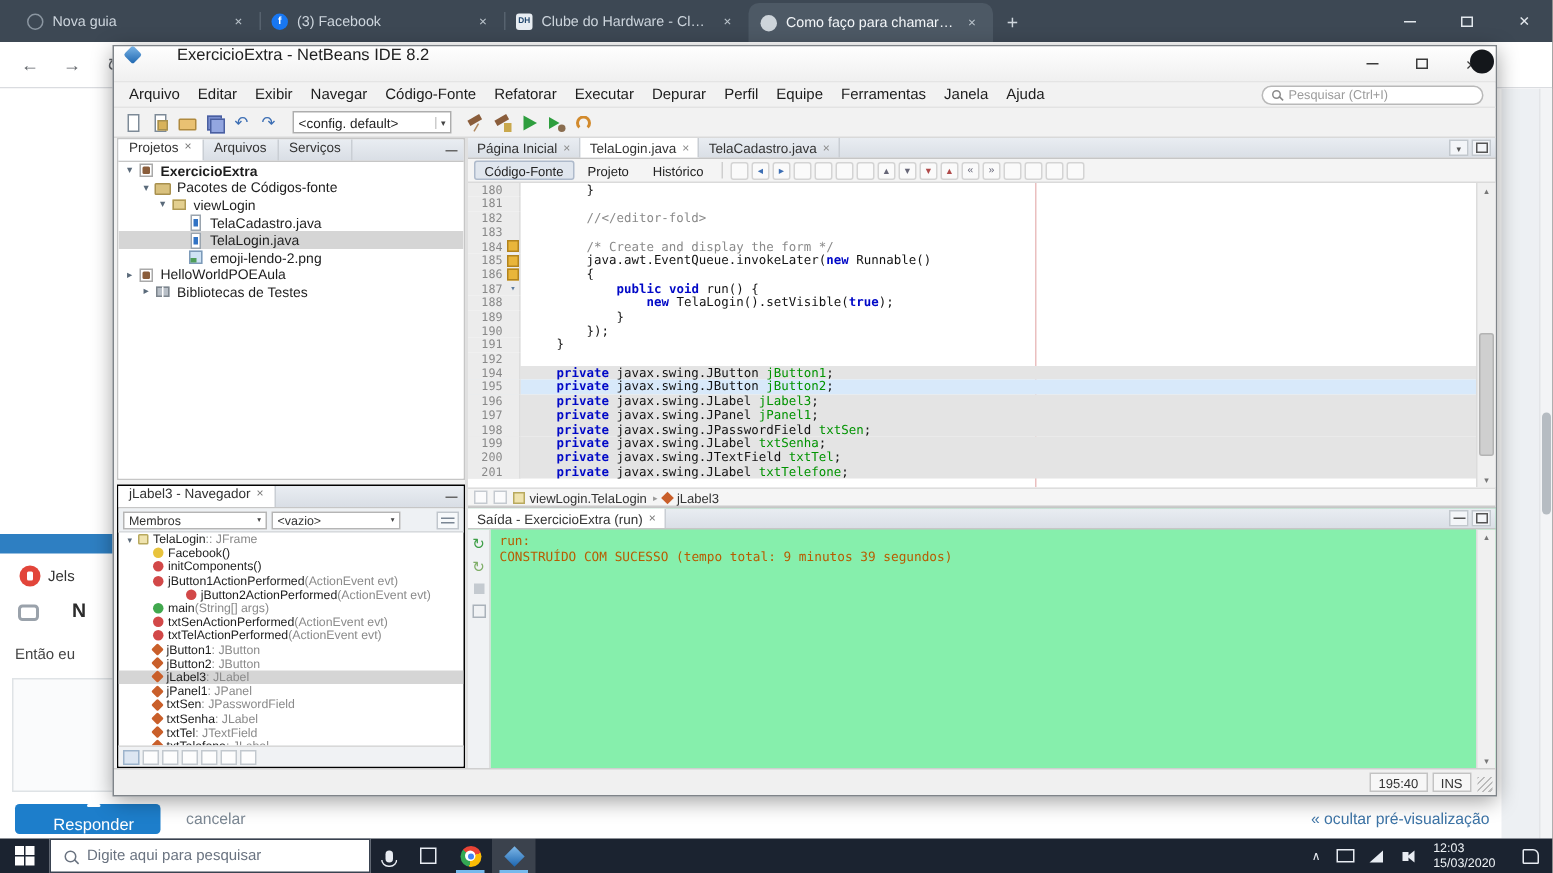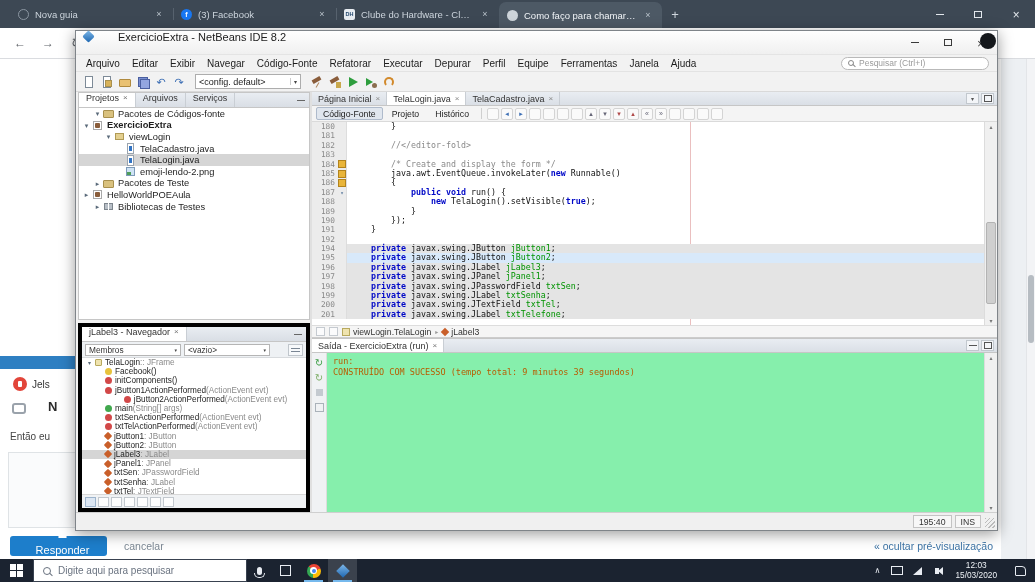--- a/index.html
+++ b/index.html
@@ -111,21 +111,21 @@
   .ti-project::after{content:'';position:absolute;left:3px;top:3px;width:5px;height:5px;background:#8a5d3b;border-radius:1px;}
   .ti-sources::before{content:'';position:absolute;left:0;top:2px;right:0;bottom:1px;background:#d9c17e;border:1px solid #a8904e;border-radius:1px;}
   .ti-package::before{content:'';position:absolute;inset:2px 1px;background:#e3cf8f;border:1px solid #b09a55;}
   .ti-java::before{content:'';position:absolute;inset:0 2px;background:#fff;border:1px solid #9aa4ae;}
   .ti-java::after{content:'';position:absolute;left:4px;top:3px;width:3px;height:5px;background:#3173c4;}
   .ti-image::before{content:'';position:absolute;inset:1px;background:#cfe3f5;border:1px solid #7d9ab8;}
   .ti-image::after{content:'';position:absolute;left:2px;bottom:2px;width:4px;height:3px;background:#4f9e5a;}
   .ti-libraries::before{content:'';position:absolute;inset:2px 1px;background:#b8bfc7;border:1px solid #7d858d;}
   .ti-libraries::after{content:'';position:absolute;left:5px;top:2px;bottom:2px;width:1px;background:#fff;}
 
-  .nb-navigator{position:absolute;left:0;right:0;top:231px;bottom:0;background:#fff;border:4px solid #000000;}
+  .nb-navigator{position:absolute;left:0;right:0;top:231px;bottom:0;background:#fff;border:1px solid #000000;}
   .nav-filters{height:16px;background:#eef1f4;display:flex;align-items:center;gap:3px;padding:0 3px;border-bottom:1px solid #d7dadd;}
   .nav-select{height:12px;background:#fff;border:1px solid #b5b5b5;font-size:8.3px;color:#333;display:flex;align-items:center;justify-content:space-between;padding:0 3px;}
   .nav-select .combo-arrow{font-size:5px;border:none;padding-left:2px;}
   .nav-select-members{width:96px;}
   .nav-select-scope{width:86px;}
   .filter-btn{margin-left:auto;width:15px;height:12px;border:1px solid #c0c6cc;background:#f7f9fb;position:relative;}
   .filter-btn::before{content:'';position:absolute;left:2px;right:2px;top:3px;height:1px;background:#7a8694;box-shadow:0 3px 0 #7a8694;}
   .nav-tree{position:absolute;top:31px;left:0;right:0;bottom:14px;overflow:hidden;}
   .nrow{height:9.2px;display:flex;align-items:center;font-size:8.2px;color:#1d1d1d;white-space:nowrap;}
   .nrow.selected{background:#d5d5d5;}
@@ -239,21 +239,21 @@
   .chrome .core{inset:5px;background:#4285f4;}
   .nbicon{width:12px;height:12px;background:linear-gradient(135deg,#7db7e8,#1d66b0);transform:rotate(45deg) scale(.8);}
   .tb-tray{margin-left:auto;display:flex;align-items:center;}
   .tray-ic{width:20px;display:flex;align-items:center;justify-content:center;font-size:8px;}
   .tray-hidden-icons::before{content:'∧';}
   .tray-display::before{content:'';width:10px;height:7px;border:1px solid #e8ecf2;display:block;}
   .tray-network::before{content:'';width:0;height:0;border-left:9px solid transparent;border-bottom:8px solid #e8ecf2;display:block;}
   .tray-volume{position:relative;}
   .tray-volume::before{content:'';width:4px;height:6px;background:#e8ecf2;display:block;}
   .tray-volume::after{content:'';position:absolute;left:11px;width:0;height:0;border-top:4px solid transparent;border-bottom:4px solid transparent;border-right:5px solid #e8ecf2;}
-  .tb-clock{padding:0 8px;text-align:center;font-size:8.3px;line-height:9.5px;color:#eef2f6;display:flex;flex-direction:column;justify-content:center;}
+  .tb-clock{padding:0 8px;text-align:left;font-size:8.3px;line-height:9.5px;color:#eef2f6;display:flex;flex-direction:column;justify-content:center;}
   .tb-notif{width:30px;display:flex;align-items:center;justify-content:center;}
   .notif{width:11px;height:10px;border:1px solid #e8ecf2;border-radius:1px 4px 1px 1px;}
 </style>
 </head>
 <body>
 
 <div class="screen">
 
   <div class="br-tabstrip">
     <div class="br-tabs">
@@ -397,54 +397,49 @@
                 </div>
                 <div class="ptab">
                   <span class="ptab-label">Serviços</span>
                 </div>
               </div>
             <div class="panel-min">
                 <i class="glyph-min"></i>
               </div>
           </div>
           <div class="ptree">
+              <div class="trow" style="padding-left: 3px;">
+                <span class="texp open"></span>
+                <span class="ti ti-project"></span>
+                <span class="tlabel bold">ExercicioExtra</span>
+              </div>
               <div class="trow" style="padding-left: 14px;">
                 <span class="texp open"></span>
                 <span class="ti ti-sources"></span>
                 <span class="tlabel">Pacotes de Códigos-fonte</span>
               </div>
-              <div class="trow" style="padding-left: 3px;">
-                <span class="texp open"></span>
-                <span class="ti ti-project"></span>
-                <span class="tlabel bold">ExercicioExtra</span>
-              </div>
               <div class="trow" style="padding-left: 25px;">
                 <span class="texp open"></span>
                 <span class="ti ti-package"></span>
                 <span class="tlabel">viewLogin</span>
               </div>
               <div class="trow" style="padding-left: 36px;">
                 <span class="texp none"></span>
                 <span class="ti ti-java"></span>
                 <span class="tlabel">TelaCadastro.java</span>
               </div>
               <div class="trow selected" style="padding-left: 36px;">
                 <span class="texp none"></span>
                 <span class="ti ti-java"></span>
                 <span class="tlabel">TelaLogin.java</span>
               </div>
               <div class="trow" style="padding-left: 36px;">
                 <span class="texp none"></span>
                 <span class="ti ti-image"></span>
                 <span class="tlabel">emoji-lendo-2.png</span>
-              </div>
-              <div class="trow" style="padding-left: 14px;">
-                <span class="texp closed"></span>
-                <span class="ti ti-sources"></span>
-                <span class="tlabel">Pacotes de Teste</span>
               </div>
               <div class="trow" style="padding-left: 3px;">
                 <span class="texp closed"></span>
                 <span class="ti ti-project"></span>
                 <span class="tlabel">HelloWorldPOEAula</span>
               </div>
               <div class="trow" style="padding-left: 14px;">
                 <span class="texp closed"></span>
                 <span class="ti ti-libraries"></span>
                 <span class="tlabel">Bibliotecas de Testes</span>

